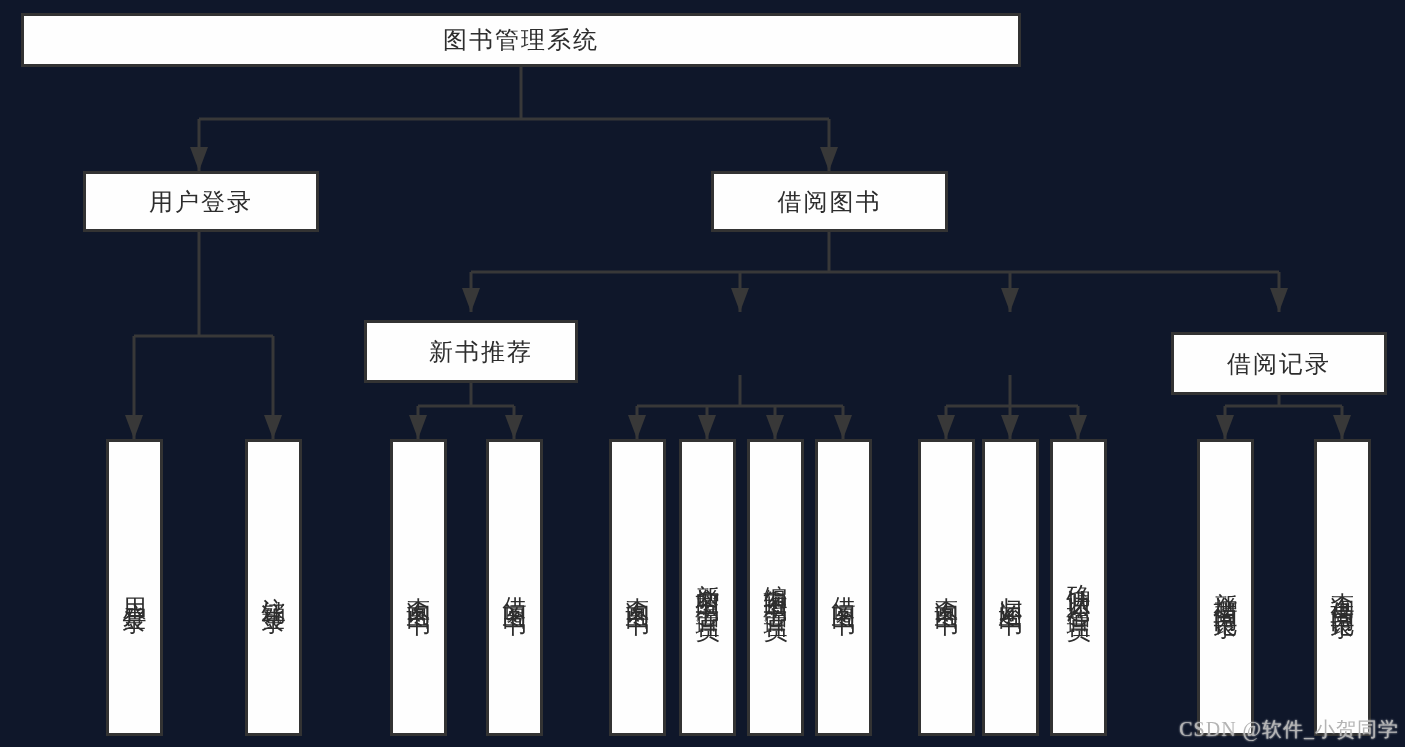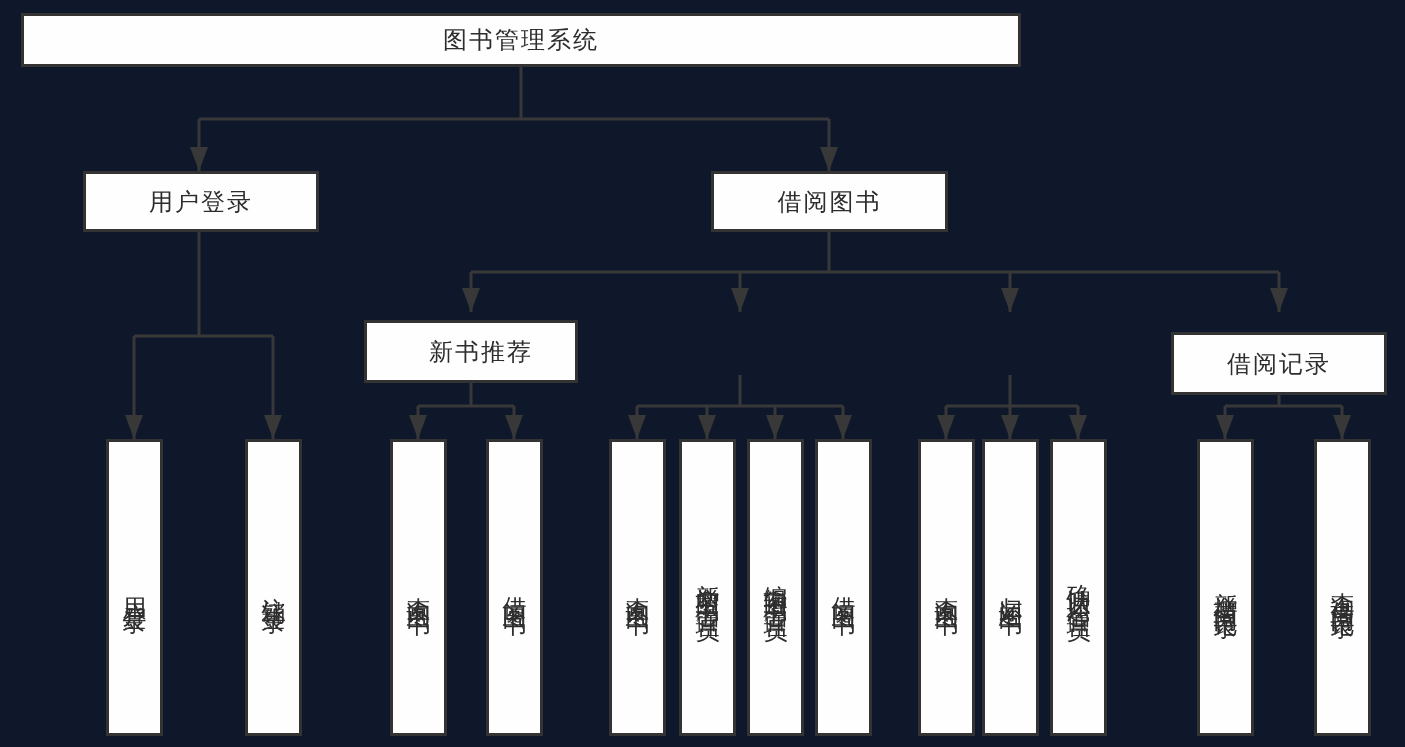--- a/index.html
+++ b/index.html
@@ -131,14 +131,15 @@
   <div class="node v" style="left:747px; top:439px; width:57px; height:297px;">编辑图书（管理员）</div>
   <div class="node v" style="left:815px; top:439px; width:57px; height:297px;">借阅图书</div>
 
   <div class="node v" style="left:918px; top:439px; width:57px; height:297px;">查询图书</div>
   <div class="node v" style="left:982px; top:439px; width:57px; height:297px;">归还图书</div>
   <div class="node v" style="left:1050px; top:439px; width:57px; height:297px;">确认归还（管理员）</div>
 
   <div class="node v" style="left:1197px; top:439px; width:57px; height:297px;">新增借阅记录</div>
   <div class="node v" style="left:1314px; top:439px; width:57px; height:297px;">查询借阅记录</div>
 
+  <div class="watermark">CSDN @软件_小贺同学</div>
 
 </div>
 
 </body></html>

